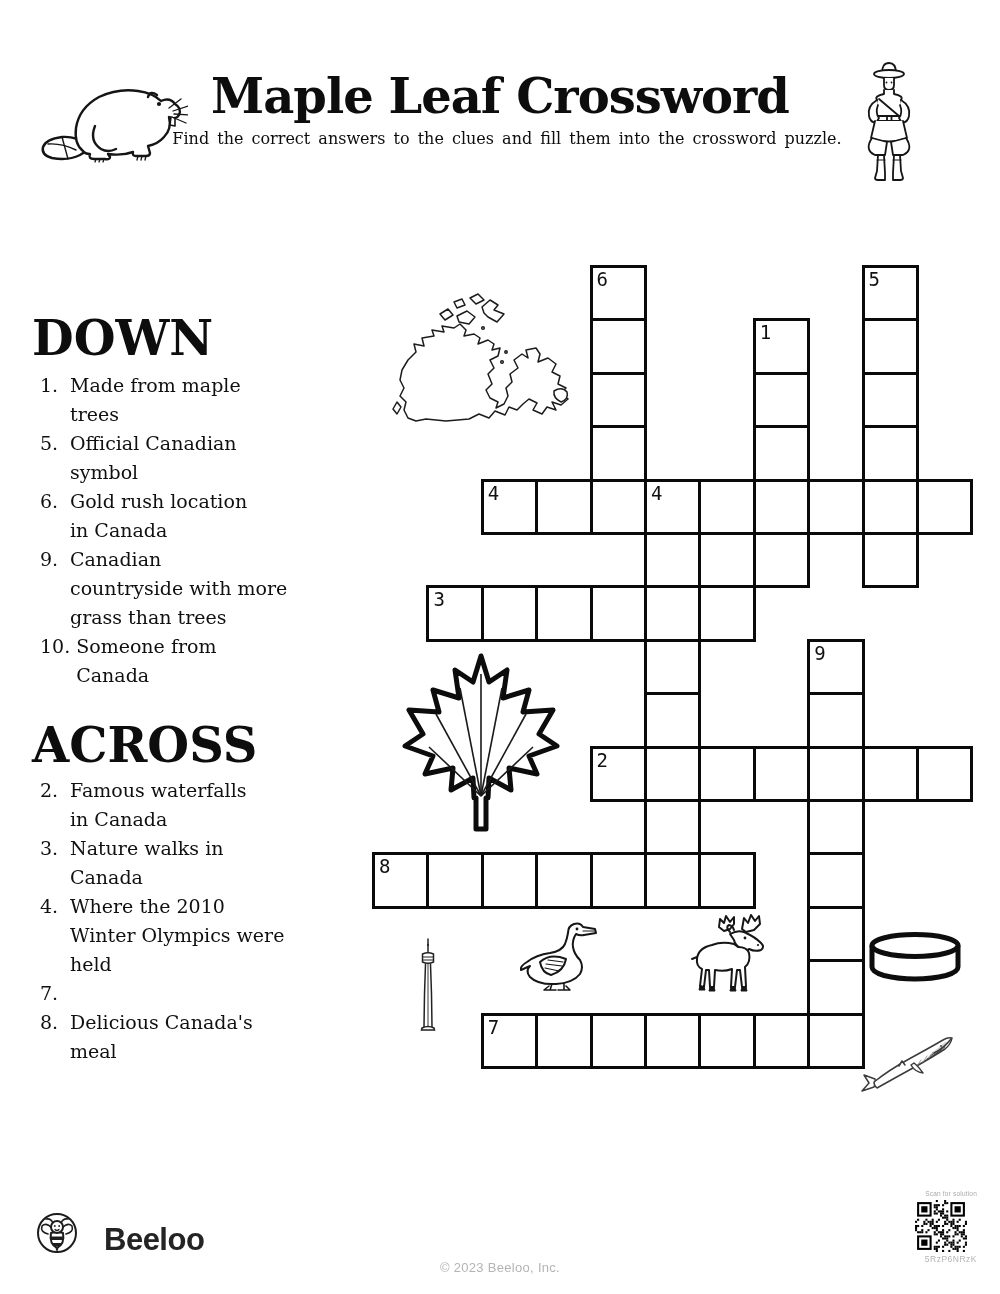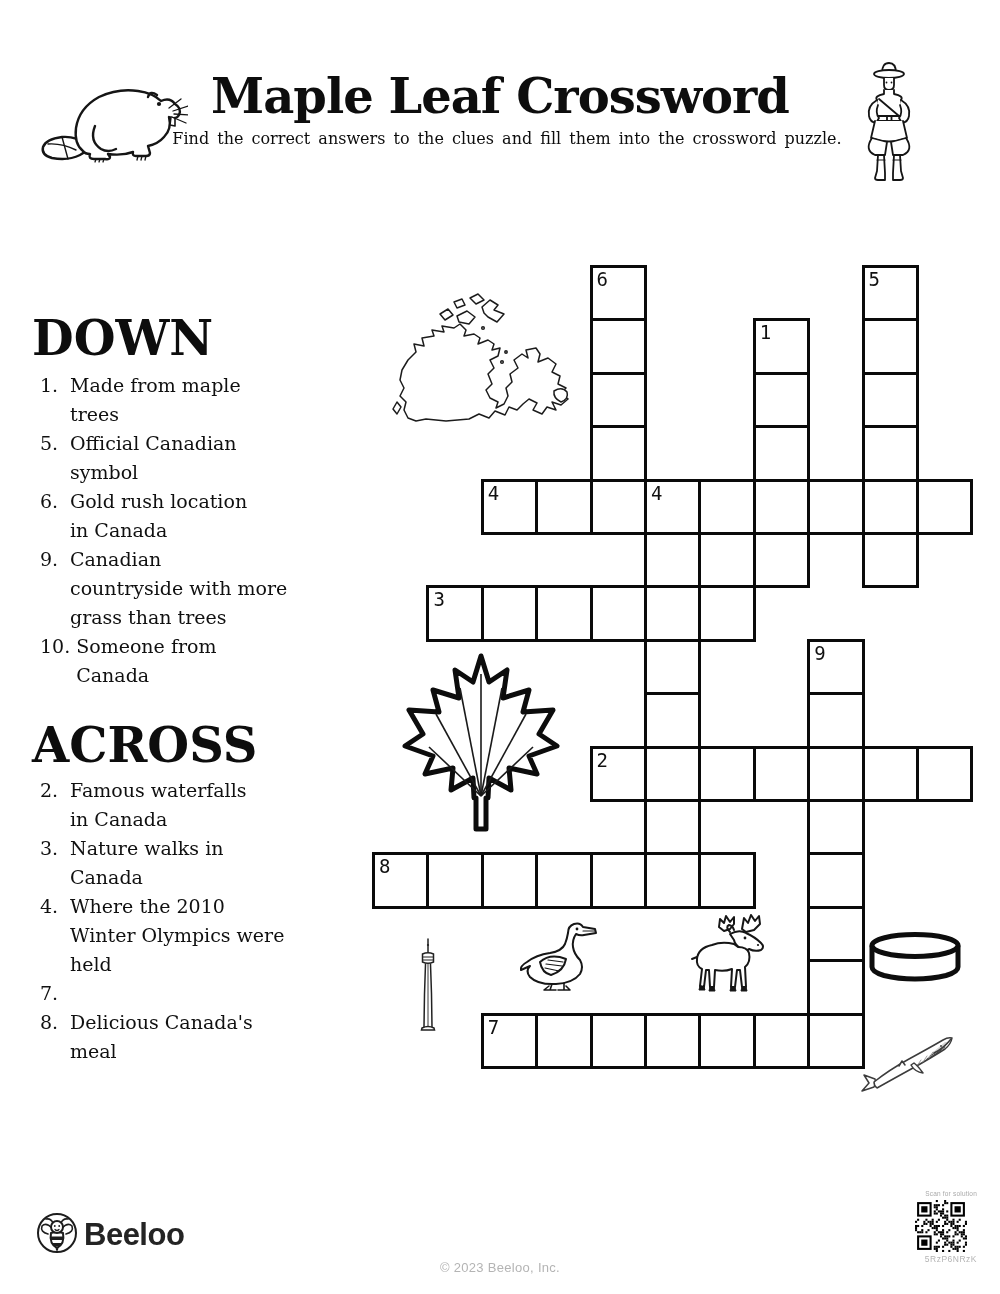--- a/index.html
+++ b/index.html
@@ -18,21 +18,21 @@
   .clue-col{position:absolute;left:40px;width:330px;font-size:19px;line-height:29px;color:#101010;}
   #down-list{top:371px;}
   #across-list{top:776px;}
   .clue{display:flex;}
   .clue .num{flex:none;min-width:24px;margin-right:6px;}
   .clue .txt{flex:none;}
   
   #grid .cell{position:absolute;box-sizing:border-box;border:3px solid #0a0a0a;background:#fff;}
   .cellnum{position:absolute;top:0px;left:4px;font-family:"DejaVu Sans Mono",monospace;font-size:19px;color:#111;}
   
-  .brand{position:absolute;left:36px;top:1212px;display:flex;align-items:center;gap:6px;}
+  .brand{position:absolute;left:36px;top:1212px;display:flex;align-items:flex-end;gap:26px;}
   .brandname{font-family:"Liberation Sans","DejaVu Sans",sans-serif;font-weight:bold;font-size:31px;letter-spacing:-0.5px;color:#242424;}
   .copyright{position:absolute;left:0;top:1260px;width:1000px;text-align:center;
              font-family:"Liberation Sans","DejaVu Sans",sans-serif;font-size:13px;color:#b4b4b4;letter-spacing:0.3px;}
   .qrblock{position:absolute;left:905px;top:1190px;width:72px;text-align:right;
            font-family:"Liberation Sans","DejaVu Sans",sans-serif;color:#a9a9a9;}
   .qrcap{font-size:6.5px;letter-spacing:0.2px;}
   .qr{margin:3px auto 0 auto;width:52px;height:52px;}
   .qrcode-text{margin-top:2px;font-size:8.5px;color:#b4b4b4;letter-spacing:0.5px;}
 </style>
 </head>

